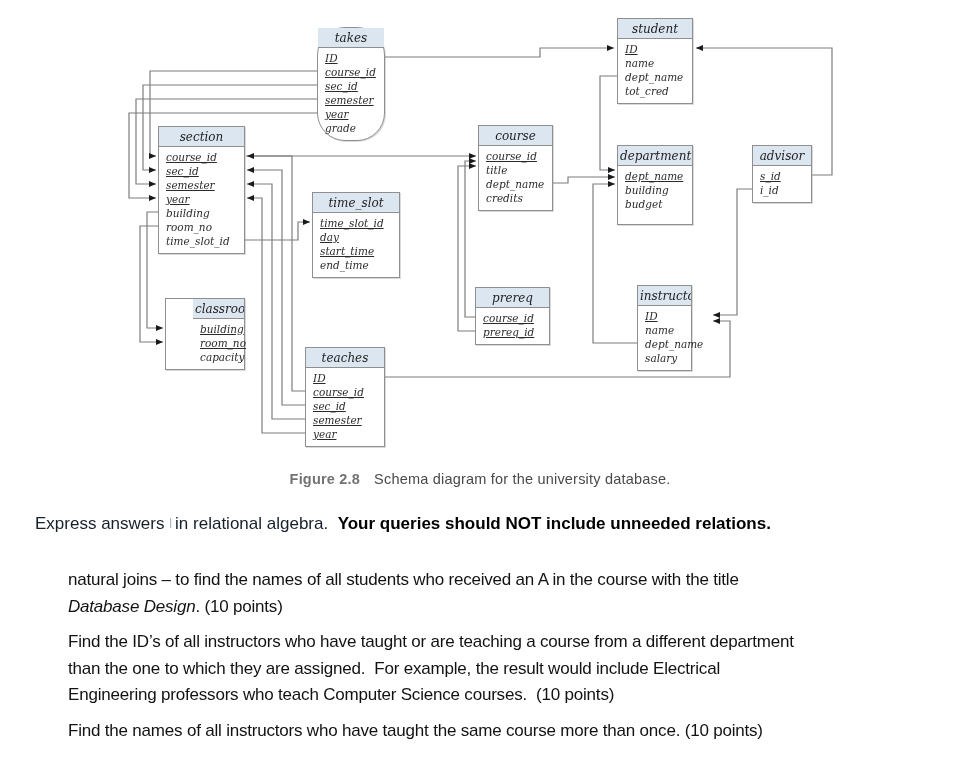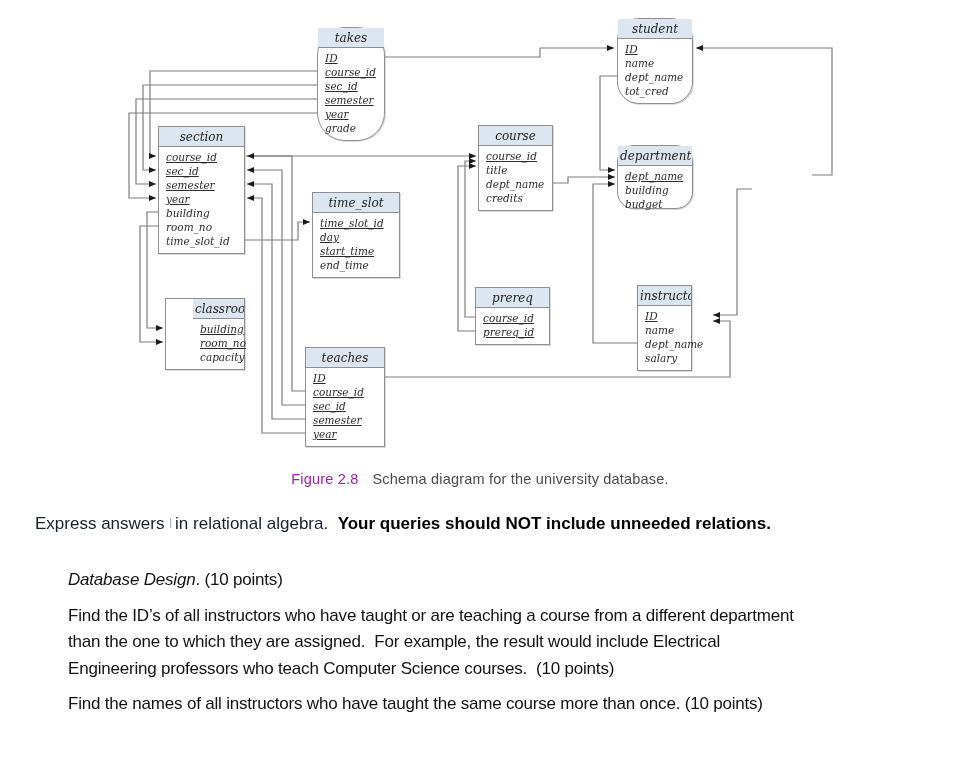--- a/index.html
+++ b/index.html
@@ -45,21 +45,21 @@
   }
   .attr.pk { text-decoration: underline; }
 
   
   #caption {
     position: absolute; top: 471px; left: 0; width: 960px;
     text-align: center;
     font-size: 14.5px; color: #4a4a4a;
     letter-spacing: .2px;
   }
-  #caption .cap-label { font-weight: normal; color: #a21caf; margin-right: 14px; }
+  #caption .cap-label { font-weight: bold; color: #737373; margin-right: 14px; }
 
   
   #intro {
     position: absolute; top: 510px; left: 35px; width: 912px;
     font-size: 17px; line-height: 24px; color: #15202b;
     white-space: pre-wrap;
   }
   #questions {
     position: absolute; top: 567px; left: 68px; width: 880px;
     color: #121212;
@@ -112,21 +112,21 @@
       <div class="table-header">takes</div>
       <div class="table-body">
         <div class="attr pk">ID</div>
         <div class="attr pk">course_id</div>
         <div class="attr pk">sec_id</div>
         <div class="attr pk">semester</div>
         <div class="attr pk">year</div>
         <div class="attr">grade</div>
       </div>
     </div>
-    <div class="table" style="left: 617px; top: 18px; width: 76px; height: 86px; border-radius: 22px;">
+    <div class="table" style="left: 617px; top: 18px; width: 76px; height: 86px;">
       <div class="table-header">student</div>
       <div class="table-body">
         <div class="attr pk">ID</div>
         <div class="attr">name</div>
         <div class="attr">dept_name</div>
         <div class="attr">tot_cred</div>
       </div>
     </div>
     <div class="table" style="left: 158px; top: 126px; width: 87px; height: 128px;">
       <div class="table-header">section</div>
@@ -142,26 +142,33 @@
     </div>
     <div class="table" style="left: 478px; top: 125px; width: 75px; height: 86px;">
       <div class="table-header">course</div>
       <div class="table-body">
         <div class="attr pk">course_id</div>
         <div class="attr">title</div>
         <div class="attr">dept_name</div>
         <div class="attr">credits</div>
       </div>
     </div>
-    <div class="table" style="left: 617px; top: 145px; width: 76px; height: 64px; border-radius: 17px;">
+    <div class="table" style="left: 617px; top: 145px; width: 76px; height: 80px;">
       <div class="table-header">department</div>
       <div class="table-body">
         <div class="attr pk">dept_name</div>
         <div class="attr">building</div>
         <div class="attr">budget</div>
+      </div>
+    </div>
+    <div class="table" style="left: 752px; top: 145px; width: 60px; height: 58px;">
+      <div class="table-header">advisor</div>
+      <div class="table-body">
+        <div class="attr pk">s_id</div>
+        <div class="attr">i_id</div>
       </div>
     </div>
     <div class="table" style="left: 312px; top: 192px; width: 88px; height: 86px;">
       <div class="table-header">time_slot</div>
       <div class="table-body">
         <div class="attr pk">time_slot_id</div>
         <div class="attr pk">day</div>
         <div class="attr pk">start_time</div>
         <div class="attr">end_time</div>
       </div>
@@ -203,20 +210,21 @@
   </div>
 
 <div id="caption">
   <span class="cap-label">Figure 2.8</span><span>Schema diagram for the university database.</span>
 </div>
 
 <div id="intro"><span class="seg-normal">Express answers </span><span class="seg-faint">| </span><span class="seg-normal">in relational algebra.  </span><span class="seg-bold">Your queries should NOT include unneeded relations.</span></div>
 
 <div id="questions">
     <div class="question">
+      <div class="qline"><span class="seg-normal">natural joins – to find the names of all students who received an A in the course with the title</span></div>
       <div class="qline"><span class="seg-italic">Database Design</span><span class="seg-normal">. (10 points)</span></div>
     </div>
     <div class="question">
       <div class="qline"><span class="seg-normal">Find the ID’s of all instructors who have taught or are teaching a course from a different department</span></div>
       <div class="qline"><span class="seg-normal">than the one to which they are assigned.  For example, the result would include Electrical</span></div>
       <div class="qline"><span class="seg-normal">Engineering professors who teach Computer Science courses.  (10 points)</span></div>
     </div>
     <div class="question">
       <div class="qline"><span class="seg-normal">Find the names of all instructors who have taught the same course more than once. (10 points)</span></div>
     </div>

